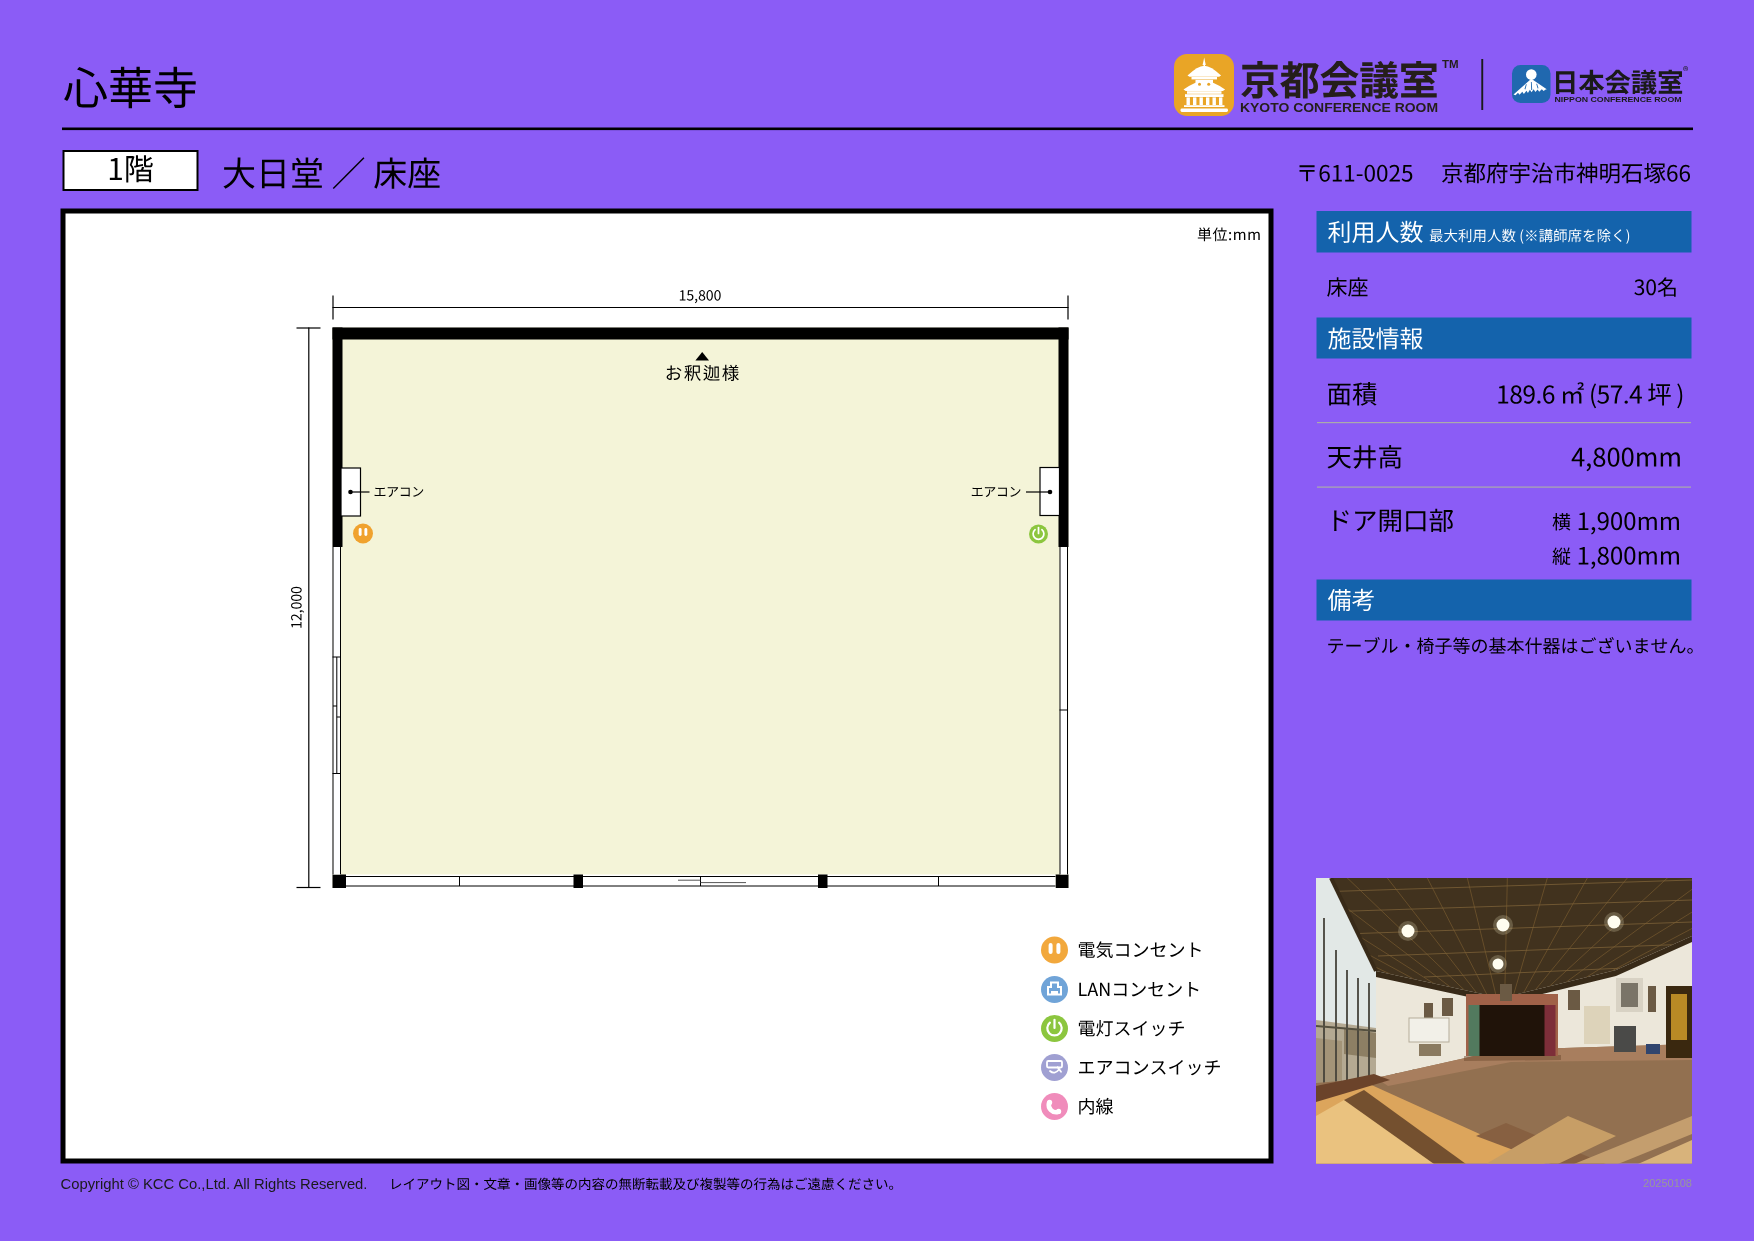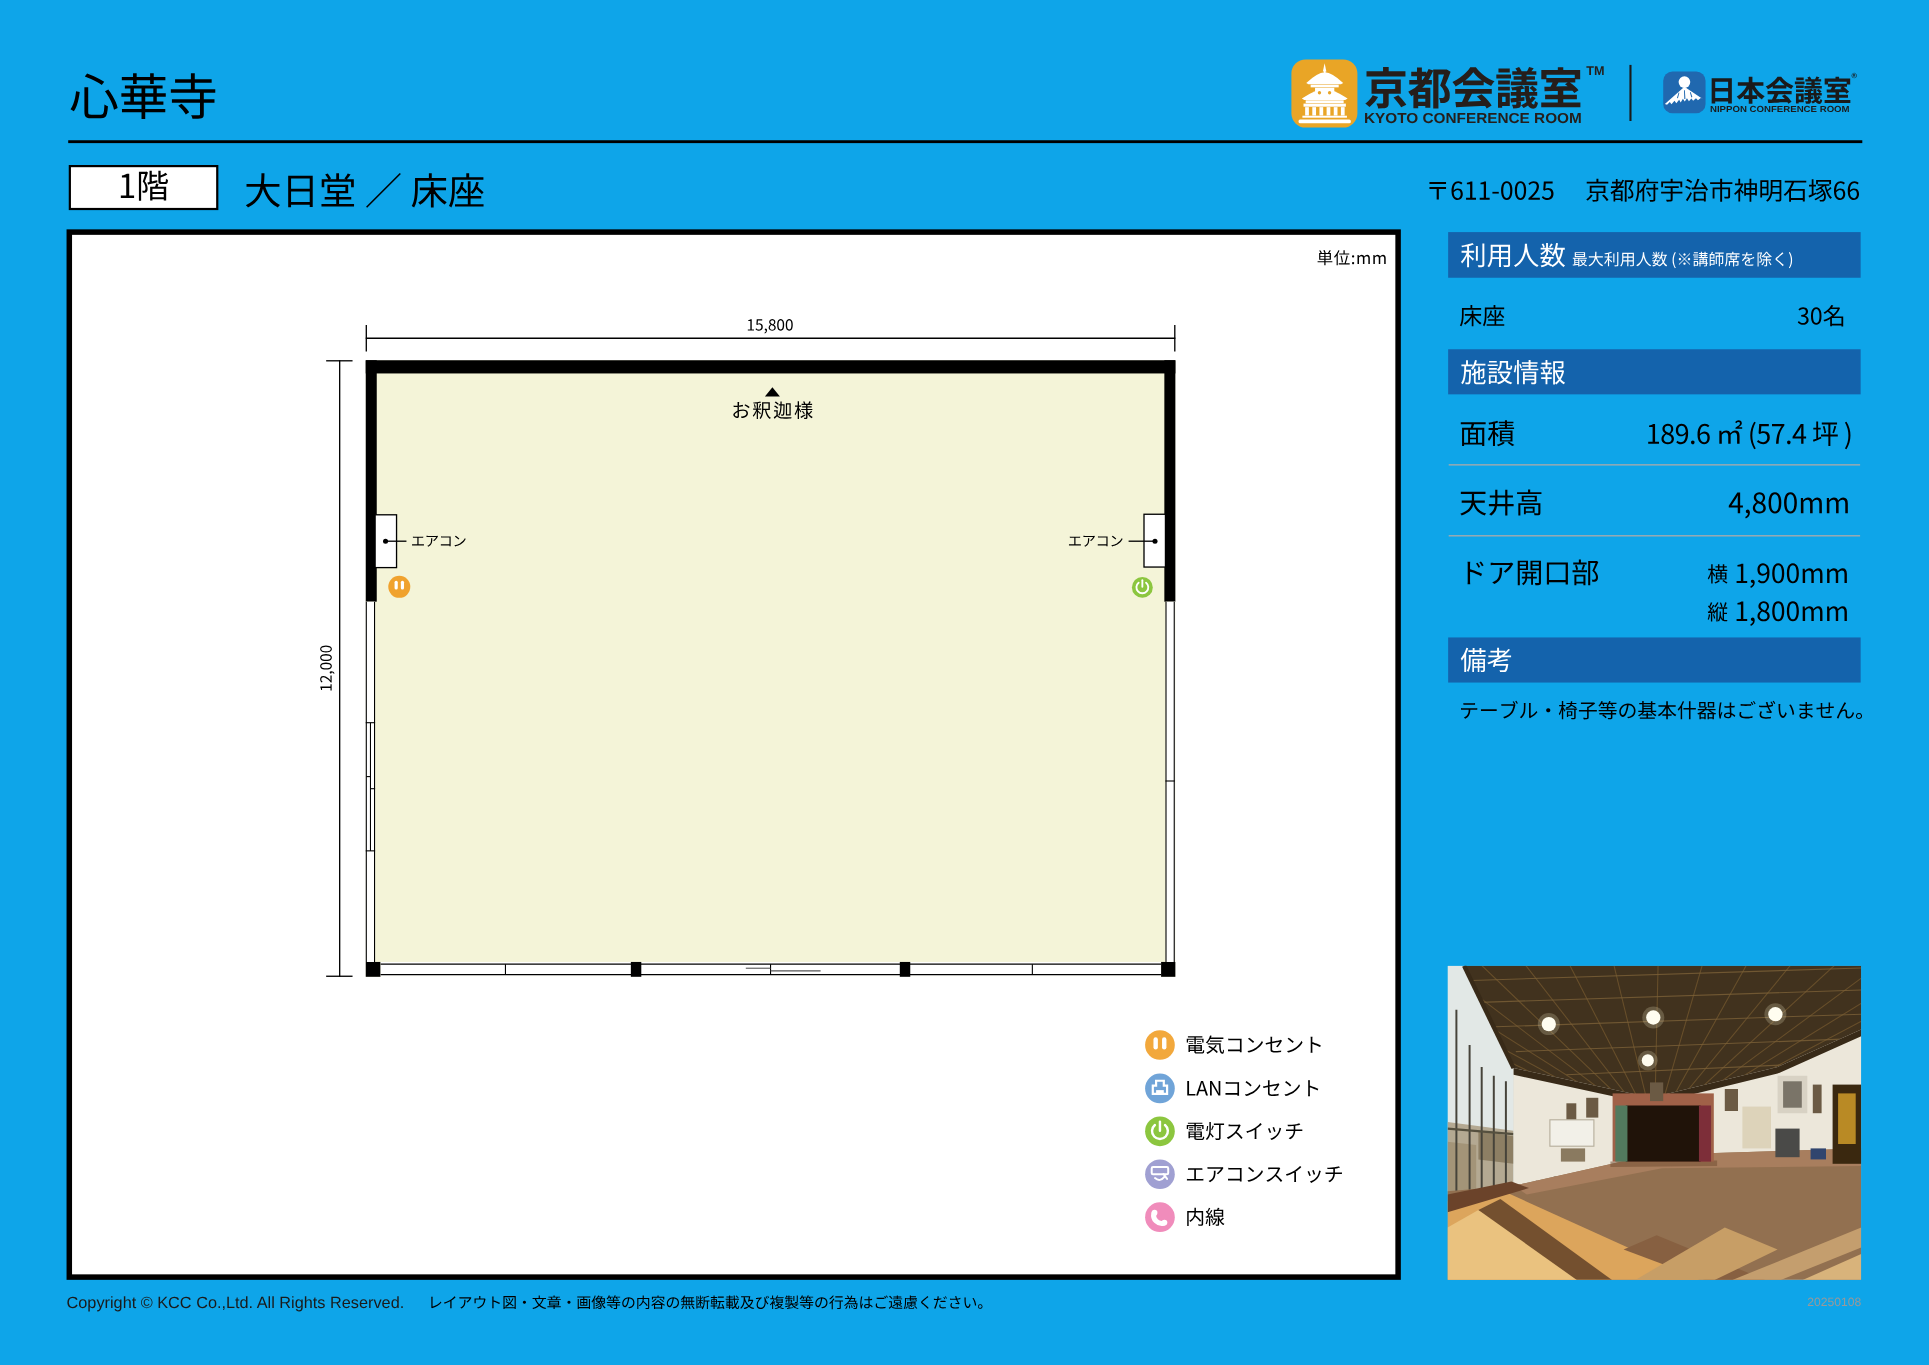--- a/index.html
+++ b/index.html
@@ -1,14 +1,14 @@
 <!DOCTYPE html>
 <html><head><meta charset="utf-8"><style>
 html,body{margin:0;padding:0;background:#fff;}
-.page{position:relative;width:1754px;height:1241px;background:#0ea5e9;overflow:hidden;}
+.page{position:relative;width:1754px;height:1241px;background:#8b5cf6;overflow:hidden;}
 svg{display:block;}
 text{font-family:"Liberation Sans",sans-serif;}
 </style></head><body>
 
 <div class="page">
 <svg width="1754" height="1241" viewBox="0 0 1754 1241" xmlns="http://www.w3.org/2000/svg">
 <defs>
         <clipPath id="photoclip">
           <rect x="1316" y="878" width="376" height="285.5"></rect>
         </clipPath>

